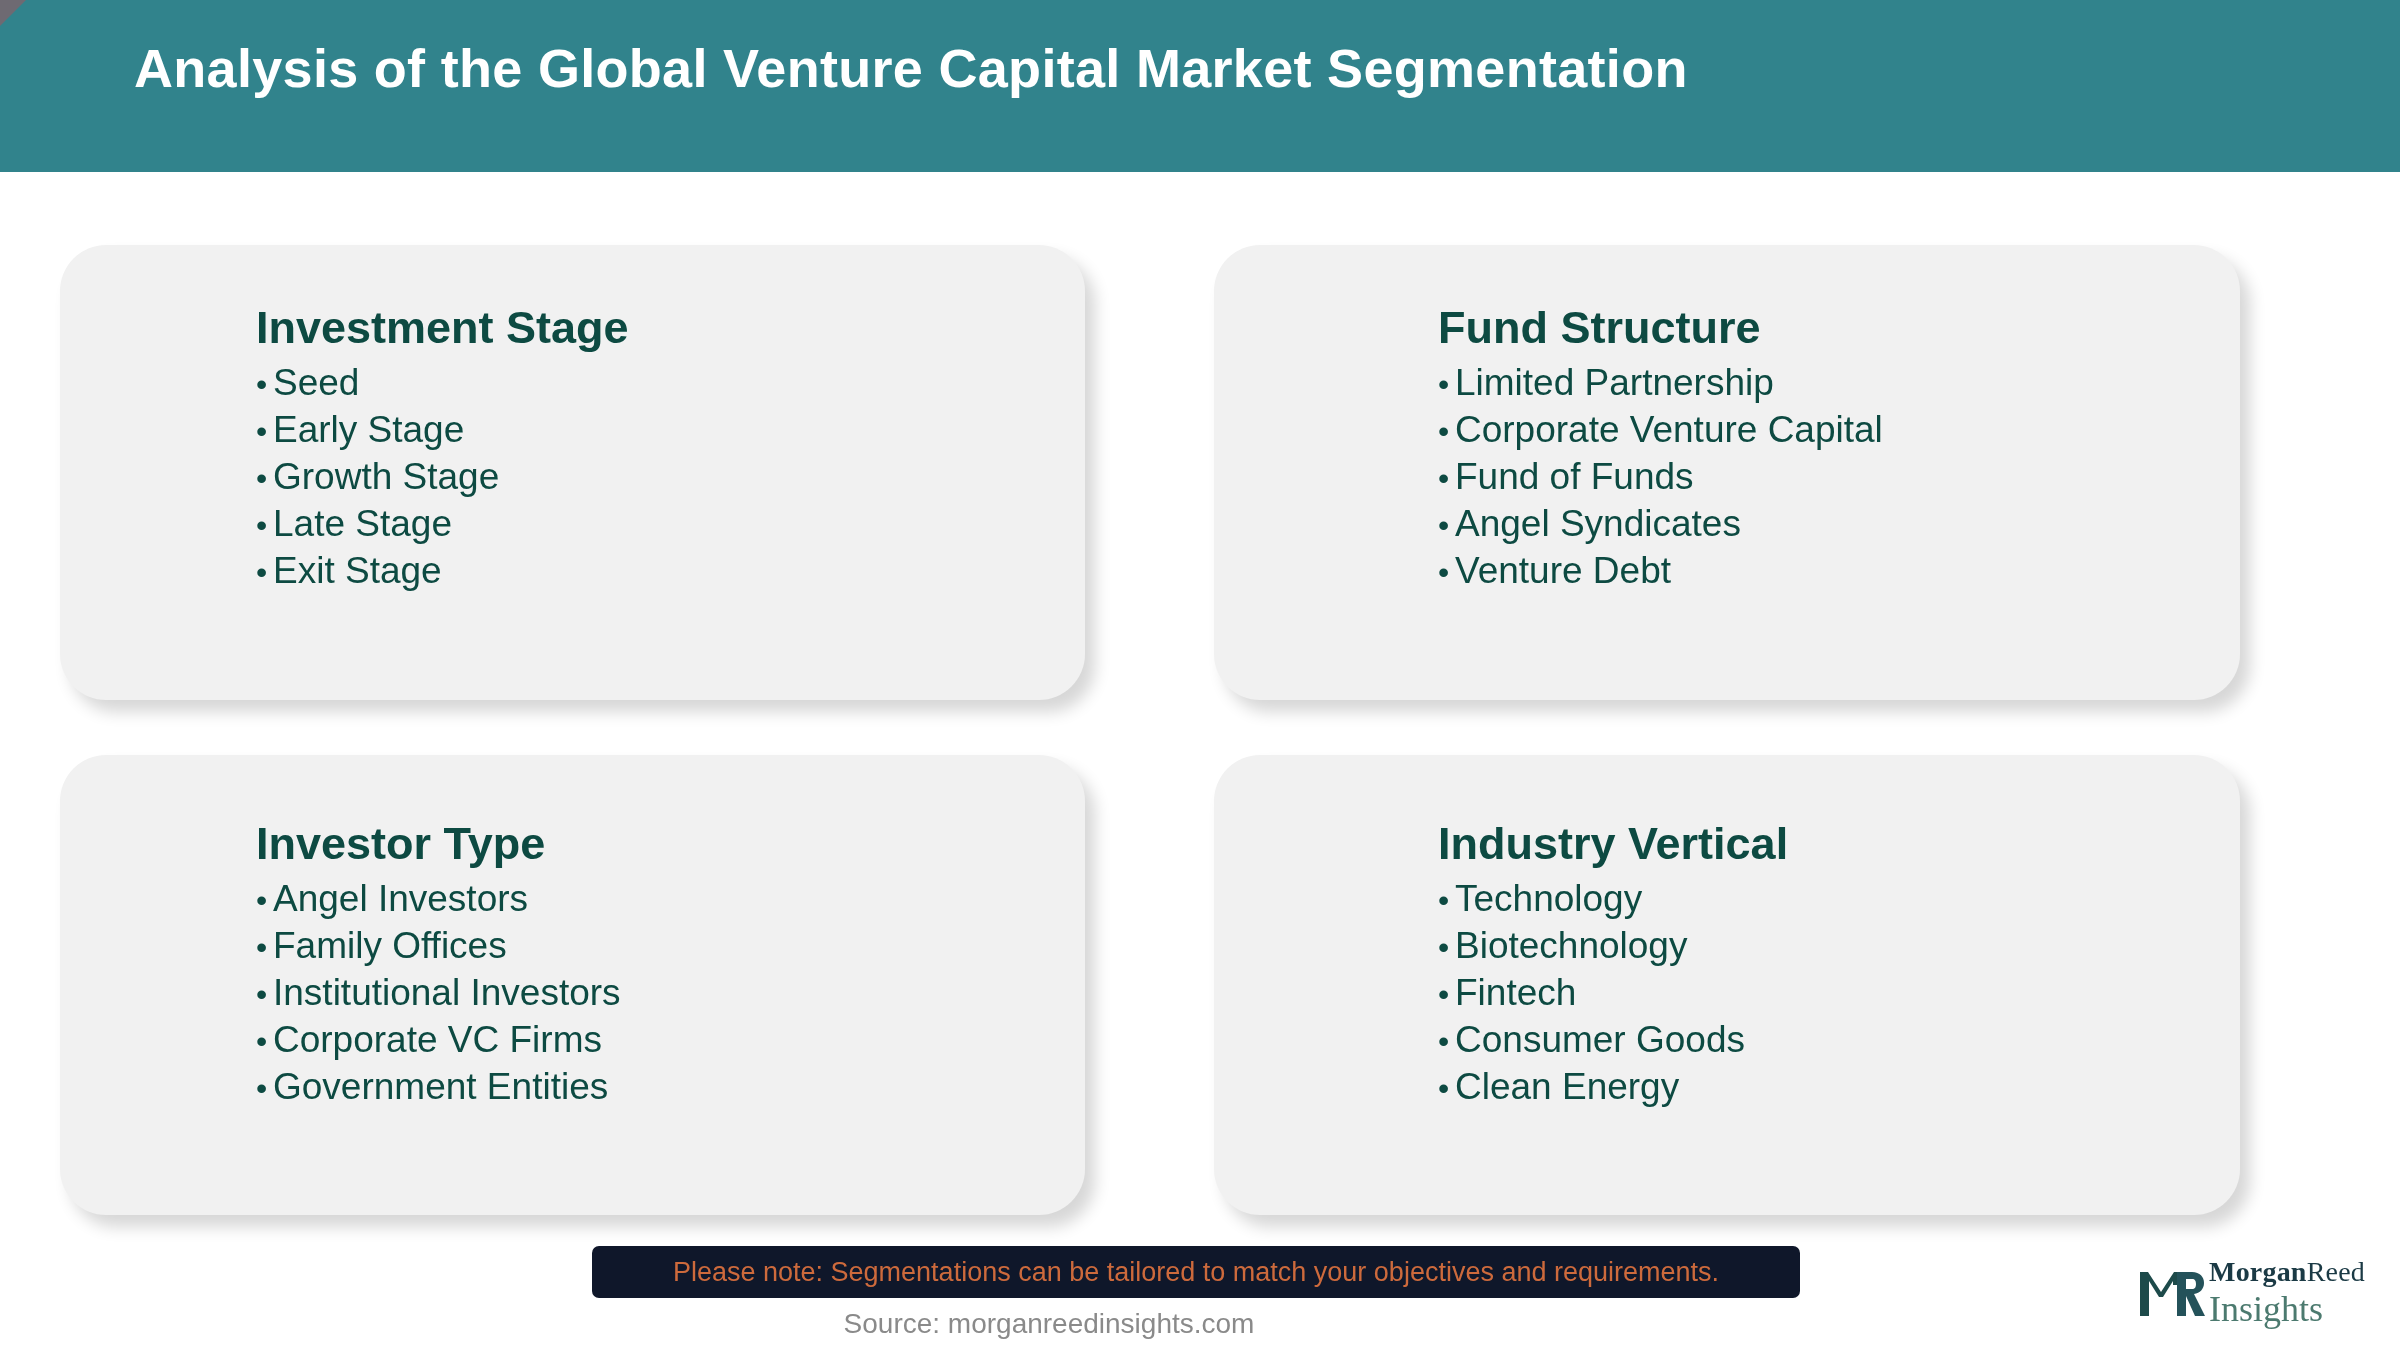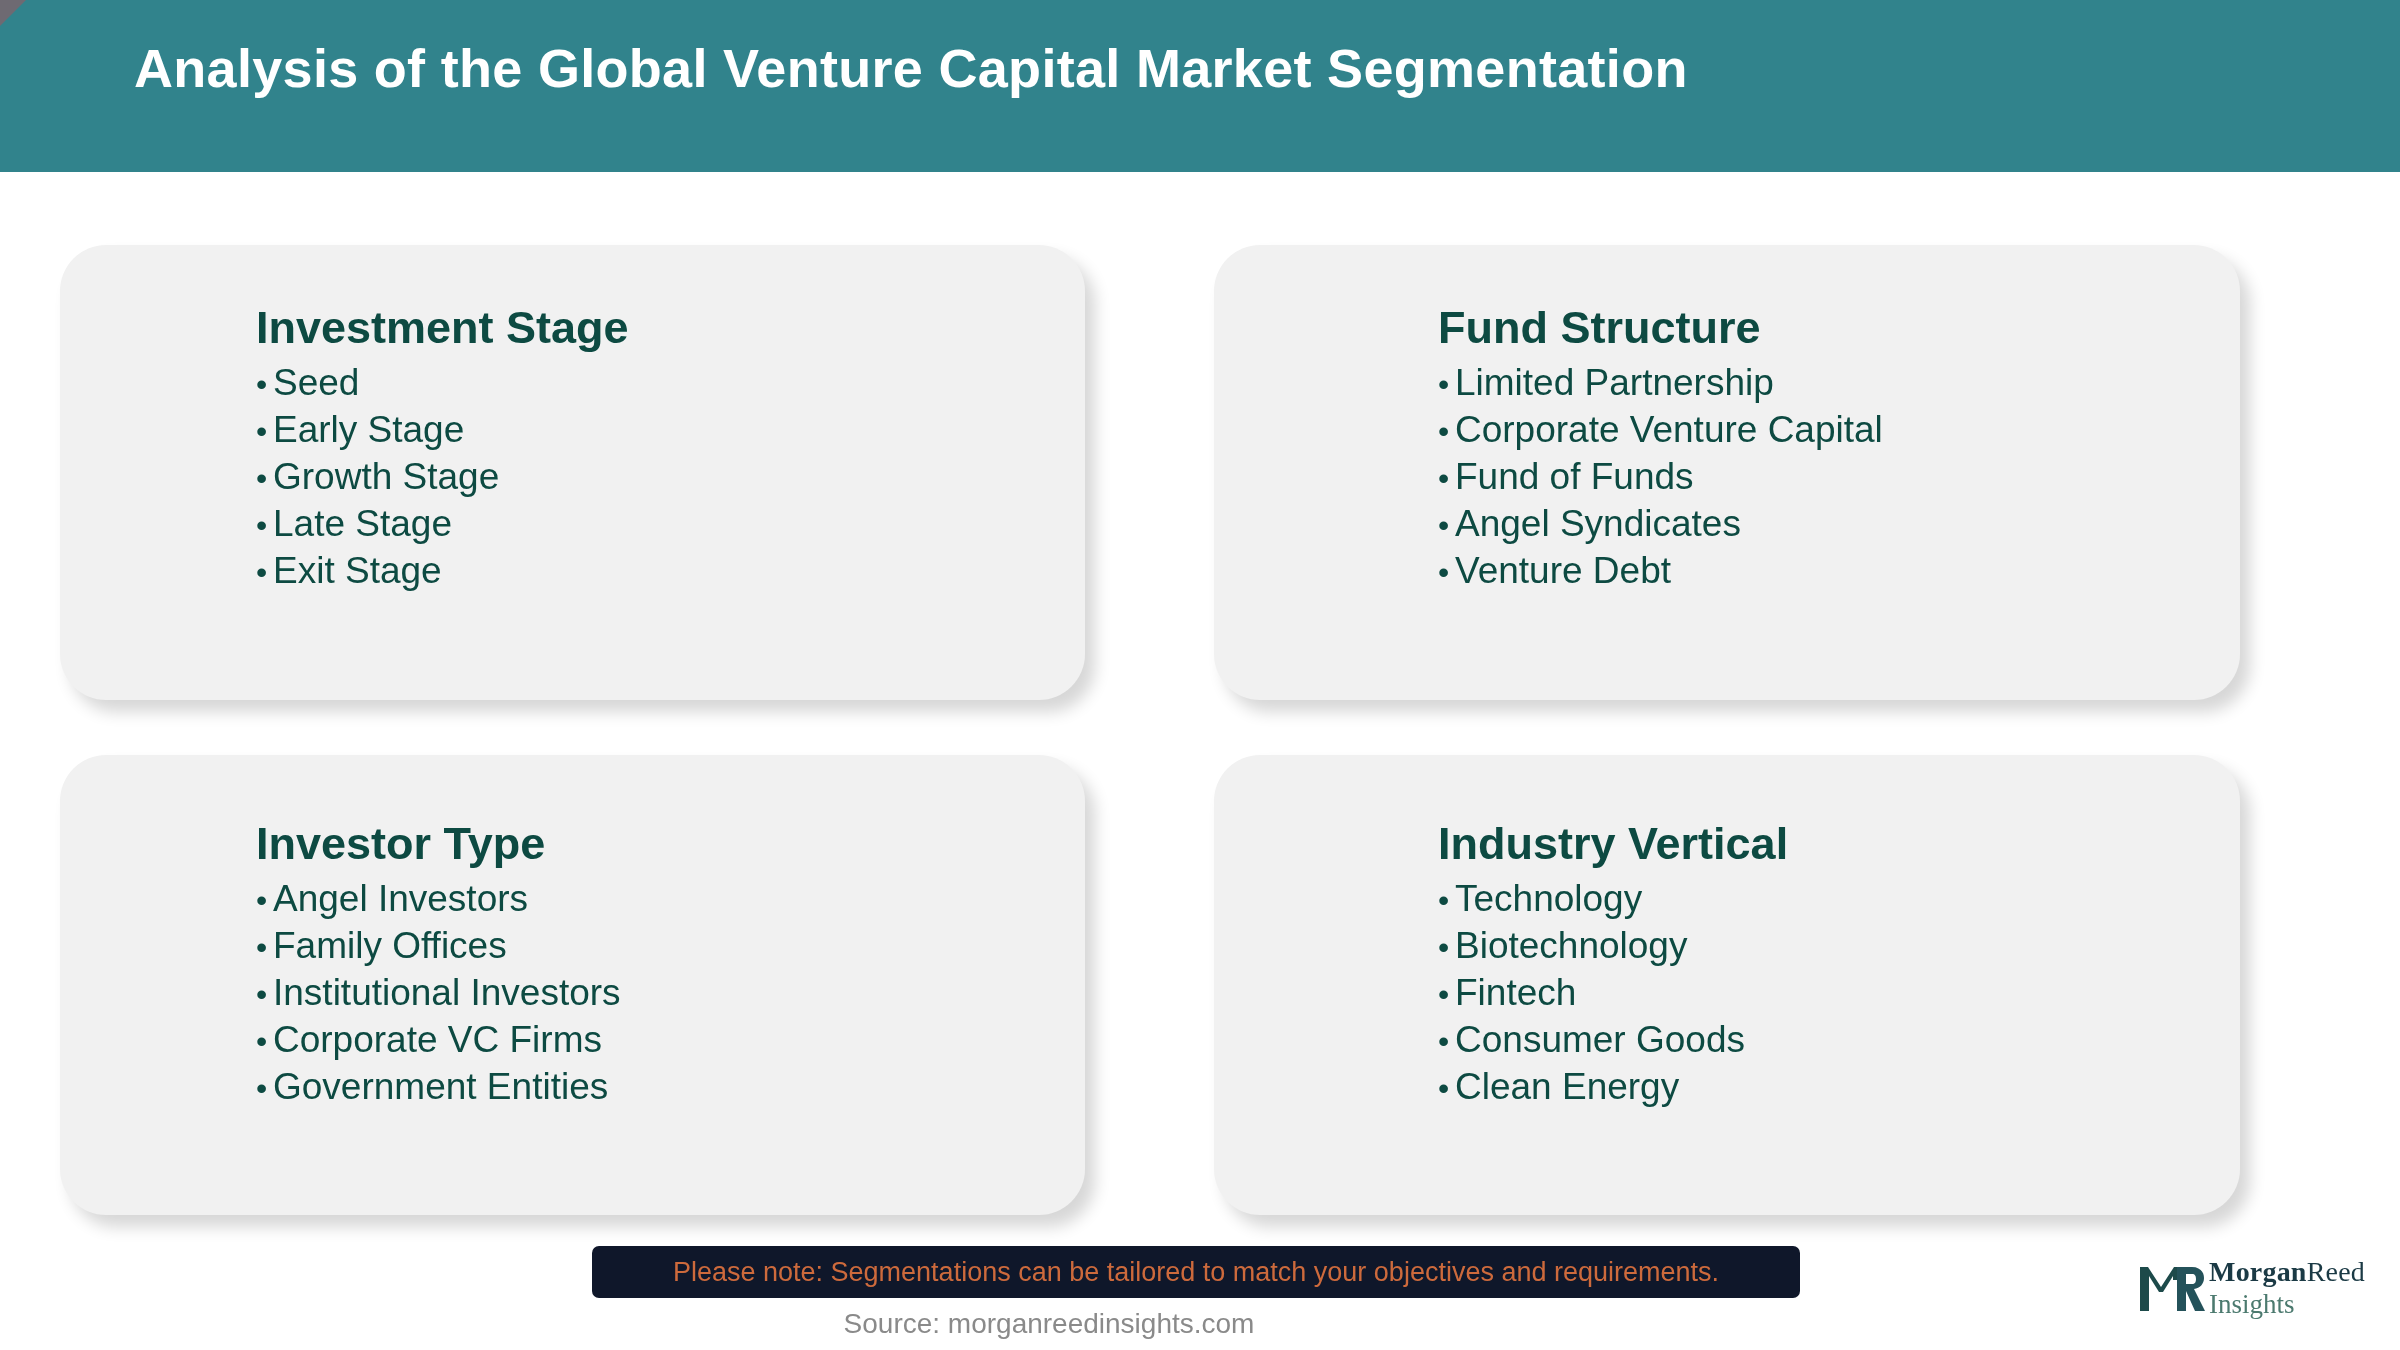--- a/index.html
+++ b/index.html
@@ -159,21 +159,21 @@
     font-size: 28px;
     color: #1b3a45;
     letter-spacing: 0.2px;
     white-space: nowrap;
   }
   .logo-line1 .lw-bold { font-weight: bold; }
   .logo-line1 .lw-norm { font-weight: normal; }
 
   .logo-line2 {
     font-family: "Liberation Serif", serif;
-    font-size: 27px;
+    font-size: 36px;
     color: #4c7a6f;
     margin-top: 5px;
     white-space: nowrap;
   }
 </style>
 </head>
 <body>
 
 <div id="slide">
 

